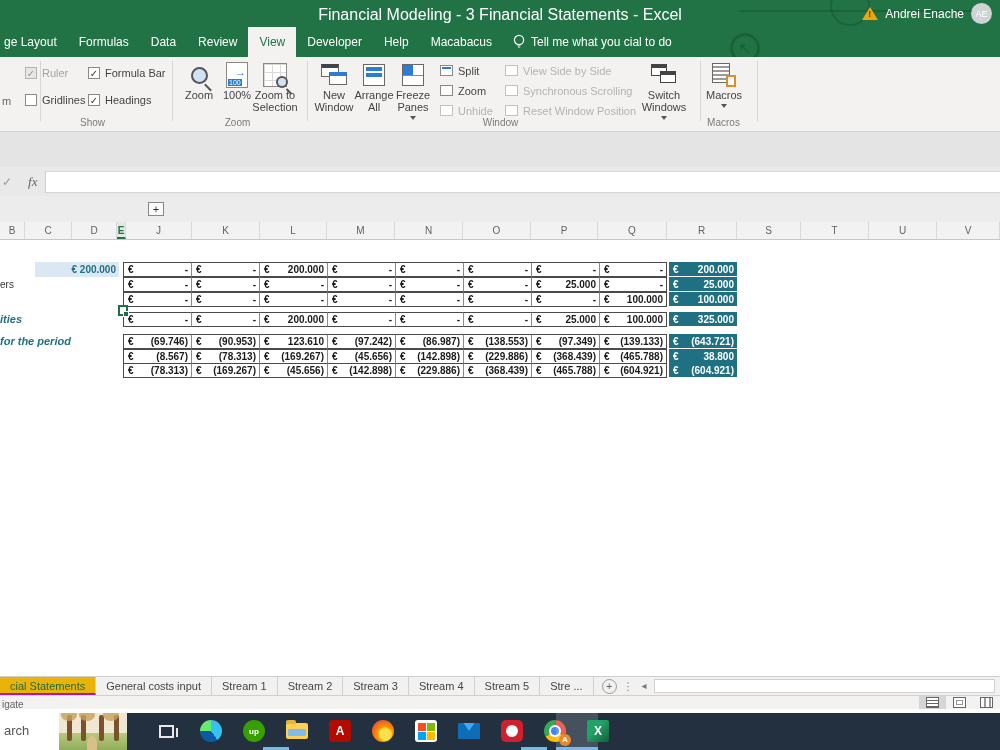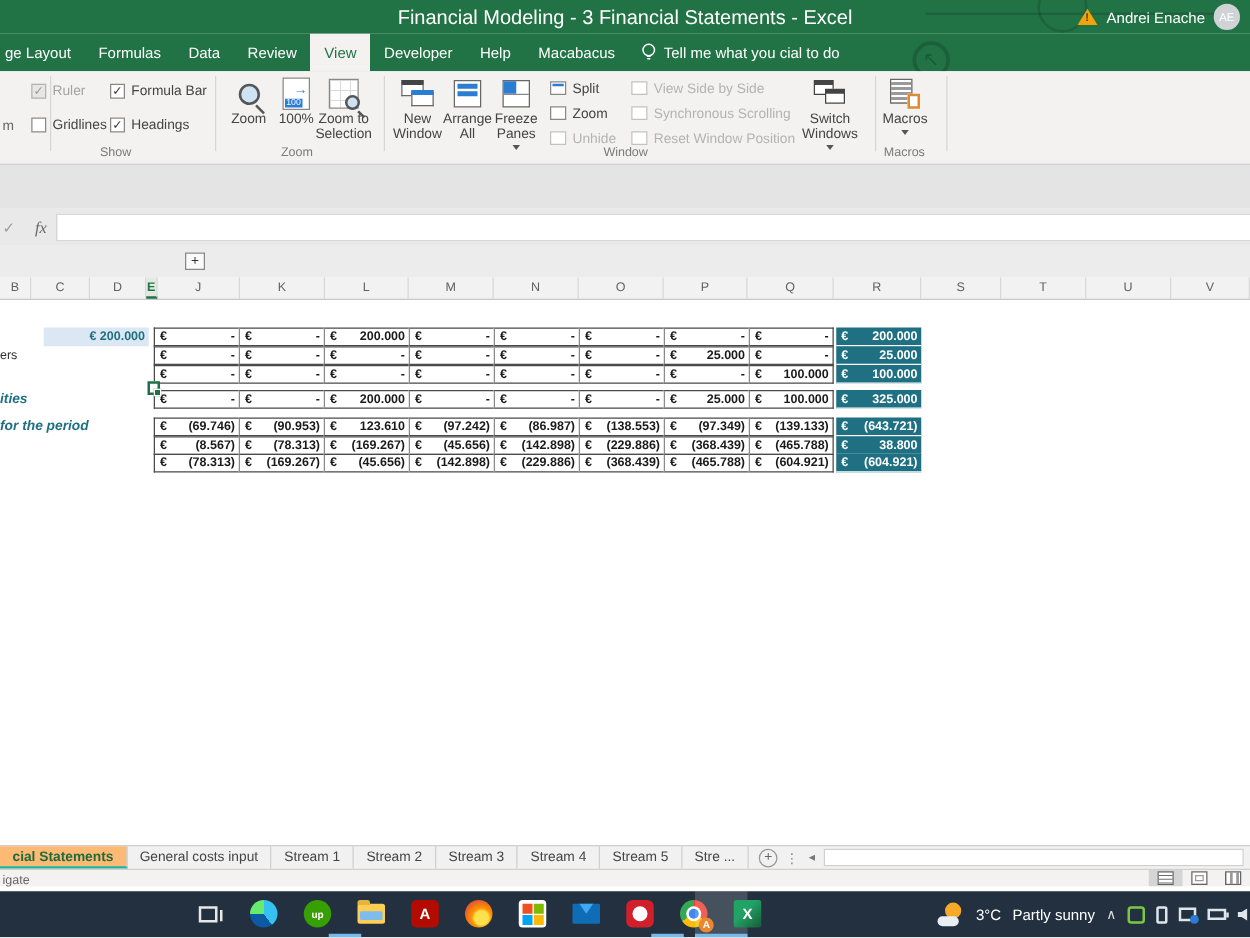--- a/index.html
+++ b/index.html
@@ -96,21 +96,21 @@
   .cell { width:68px; height:15px; border:1px solid #4a4a4a; border-right:none; display:flex; justify-content:space-between; align-items:center; font-size:10px; font-weight:bold; color:#1a1a1a; background:#fff; padding:0 3px 0 4px; flex:none; }
   .cell + .cell { border-left:1px solid #8a8a8a; }
   .cell:nth-child(8) { border-right:1px solid #4a4a4a; }
   .cell.total { margin-left:2px; background:#1f7082; color:#fff; border:none; border-bottom:1px solid #fff; width:68px; }
   .sel-box { position:absolute; left:118px; top:65px; width:10px; height:11px; border:2px solid #1e7145; background:#fff; }
   .sel-box:after { content:""; position:absolute; right:-3px; bottom:-3px; width:4px; height:4px; background:#1e7145; border:1px solid #fff; }
 
   
   .tabstrip { position:absolute; left:0; top:676px; width:1000px; height:19px; background:#f1f1f1; border-top:1px solid #cfcfcf; display:flex; align-items:stretch; font-size:11px; color:#444; }
   .stab { padding:3px 10px 0 10px; border-right:1px solid #cfcfcf; white-space:nowrap; }
-  .stab.active { background:#fdba74; color:#1e6b40; font-weight:bold; border-bottom:2px solid #14b8a6; }
+  .stab.active { background:#eab308; color:#1e6b40; font-weight:normal; border-bottom:2px solid #a21caf; }
   .addsheet { width:15px; height:15px; border:1px solid #9a9a9a; border-radius:50%; font-size:11px; line-height:13px; text-align:center; color:#666; margin:2px 6px 0 8px; flex:none; }
   .vdots { color:#888; padding-top:3px; margin-right:8px; }
   .hscroll { flex:1; background:#f1f1f1; position:relative; margin-top:1px; }
   .hs-arrow { position:absolute; left:0; top:2px; color:#777; font-size:10px; }
   .hs-thumb { position:absolute; left:12px; top:1px; right:5px; height:14px; background:#fff; border:1px solid #cfcfcf; }
 
   
   .statusbar { position:absolute; left:0; top:695px; width:1000px; height:14px; background:#f3f2f1; border-top:1px solid #d2d0ce; font-size:10px; color:#666; }
   .sb-left { position:absolute; left:2px; top:3px; }
   .sb-views { position:absolute; right:0; top:0; height:100%; display:flex; }
@@ -669,20 +669,33 @@
       <span class="sbv">
           <span class="vico pl"></span>
         </span>
       <span class="sbv">
           <span class="vico pb"></span>
         </span>
     </div>
   </div>
 
   <div class="taskbar">
+    <div class="searchbox">
+      <span class="search-text">arch</span>
+      <span class="search-art">
+        <span class="trunk" style="left:8px;"></span>
+          <span class="trunk" style="left:22px;"></span>
+        <span class="trunk" style="left:40px;"></span>
+          <span class="trunk" style="left:55px;"></span>
+        <span class="canopy" style="left:2px;"></span>
+          <span class="canopy" style="left:20px;"></span>
+          <span class="canopy" style="left:44px;"></span>
+        <span class="path"></span>
+      </span>
+    </div>
     <div class="tbicon" style="left:133px;">
         <span class="tv-ico"></span>
       </div>
     <div class="tbicon" style="left:178px;">
         <span class="edge-ico"></span>
       </div>
     <div class="tbicon" style="left:221px;">
         <span class="up-ico">up</span>
       </div>
     <div class="tbicon" style="left:264px;">
@@ -714,29 +727,15 @@
     <div class="tbicon" style="left:522px;">
         <span class="chrome-ico"></span>
         <span class="chrome-badge">A</span>
       </div>
     <span class="openline" style="left:521px;"></span>
     <div class="excel-tile">
       <div class="tbicon" style="left:9px;">
           <span class="xl-ico">X</span>
         </div>
     </div>
-    <div class="tray">
-      <span class="wx-ico">
-          <span class="wx-sun"></span>
-          <span class="wx-cloud"></span>
-        </span>
-      <span>3°C</span>
-      <span>Partly sunny</span>
-      <span class="chev-up">∧</span>
-      <span class="tray-gpu"></span>
-      <span class="tray-phone"></span>
-      <span class="tray-disp"></span>
-      <span class="tray-batt"></span>
-      <span class="tray-spk"></span>
-    </div>
   </div>
 
 </div>
 
 </body></html>

